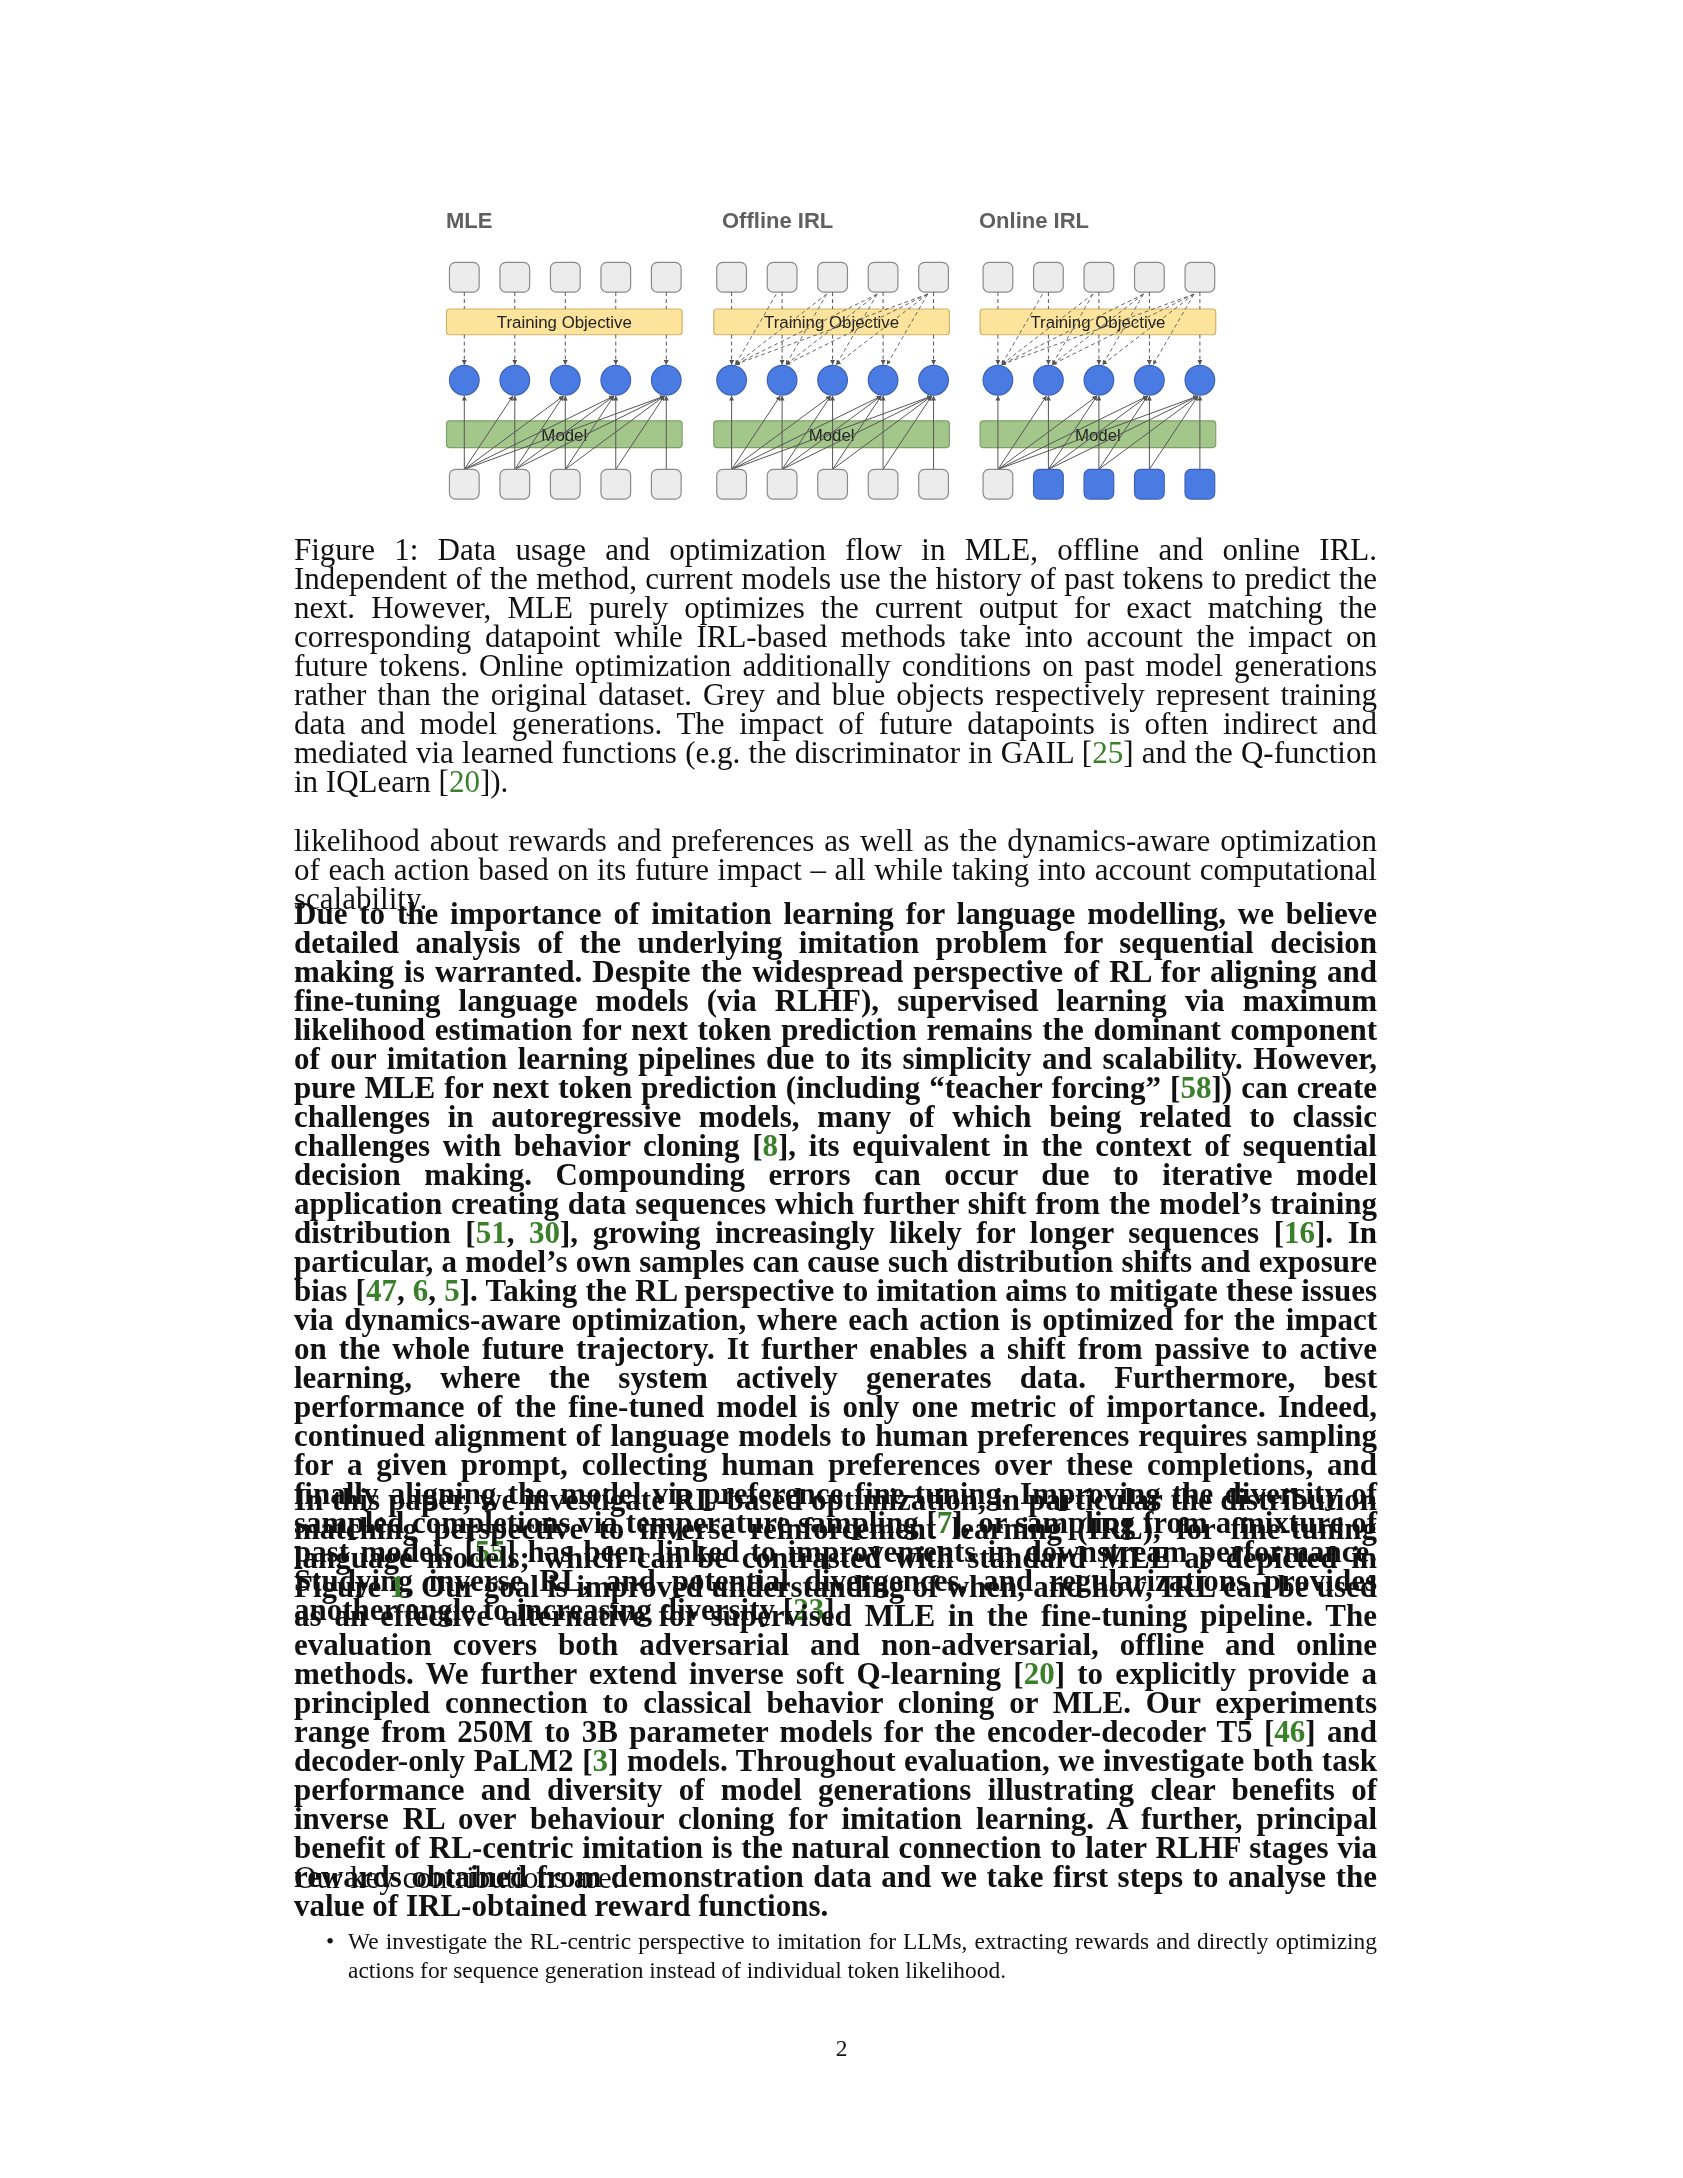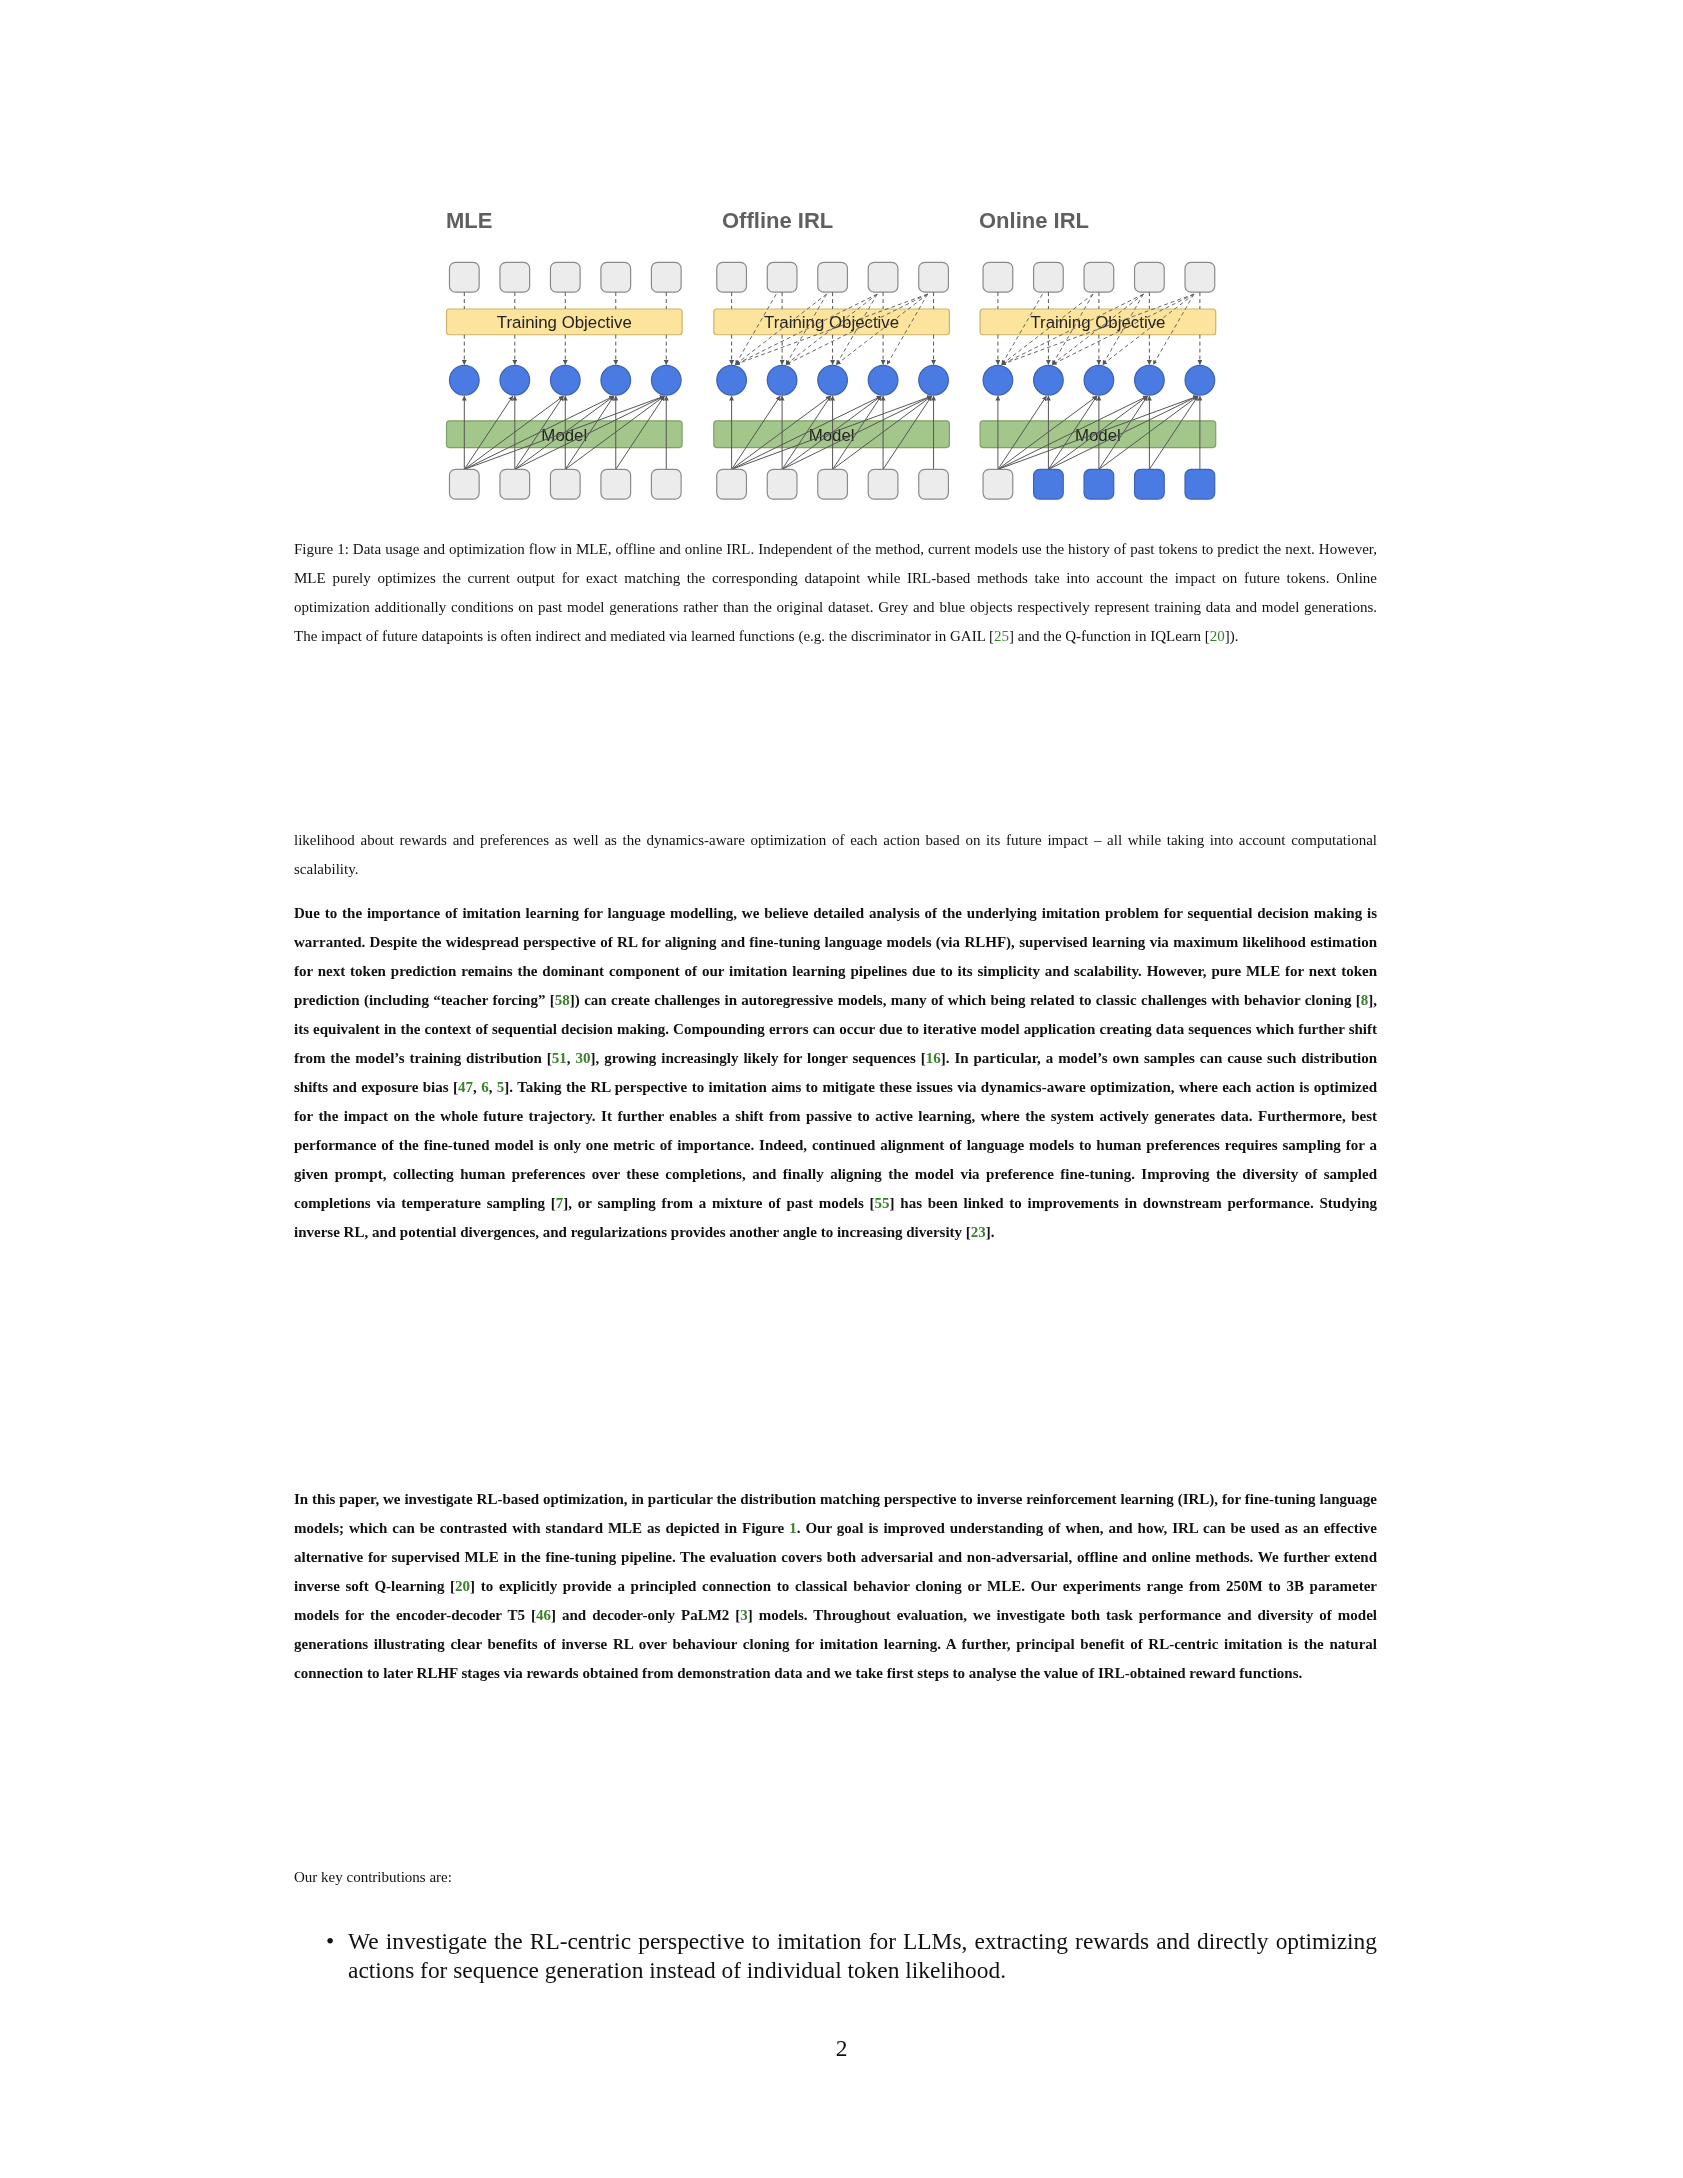--- a/index.html
+++ b/index.html
@@ -1,21 +1,21 @@
 <!DOCTYPE html>
 <html><head>
 <meta charset="utf-8">
 <style>
   html, body { margin:0; padding:0; background:#ffffff; }
   body { width:1683px; height:2178px; position:relative; overflow:hidden;
          font-family:"Liberation Serif", "DejaVu Serif", serif; color:#111; }
   .figure { position:absolute; left:0; top:0; width:1683px; height:515px; }
   .fig-title { position:absolute; font-family:"Liberation Sans","DejaVu Sans",sans-serif;
                font-weight:bold; font-size:22px; color:#5f5f5f; text-align:left; width:238px; top:208px; }
-  .para { position:absolute; left:294px; width:1083px; font-size:15px; line-height:29px;
+  .para { position:absolute; left:294px; width:1083px; font-size:31px; line-height:29px;
           text-align:justify; text-align-last:left; }
   .para span.cite { color:#3a7f2a; }
   .caption { top:535px; }
   .p1 { top:826px; }
   .p2 { top:899px;font-weight:bold; }
   .p3 { top:1485px;font-weight:bold; }
   .p4 { top:1863px; }
   .bullet { position:absolute; left:348px; width:1029px; top:1927px; font-size:23.4px; line-height:29px;
             text-align:justify; text-align-last:left; }
   .bullet-dot { position:absolute; left:-22px; top:0; }

